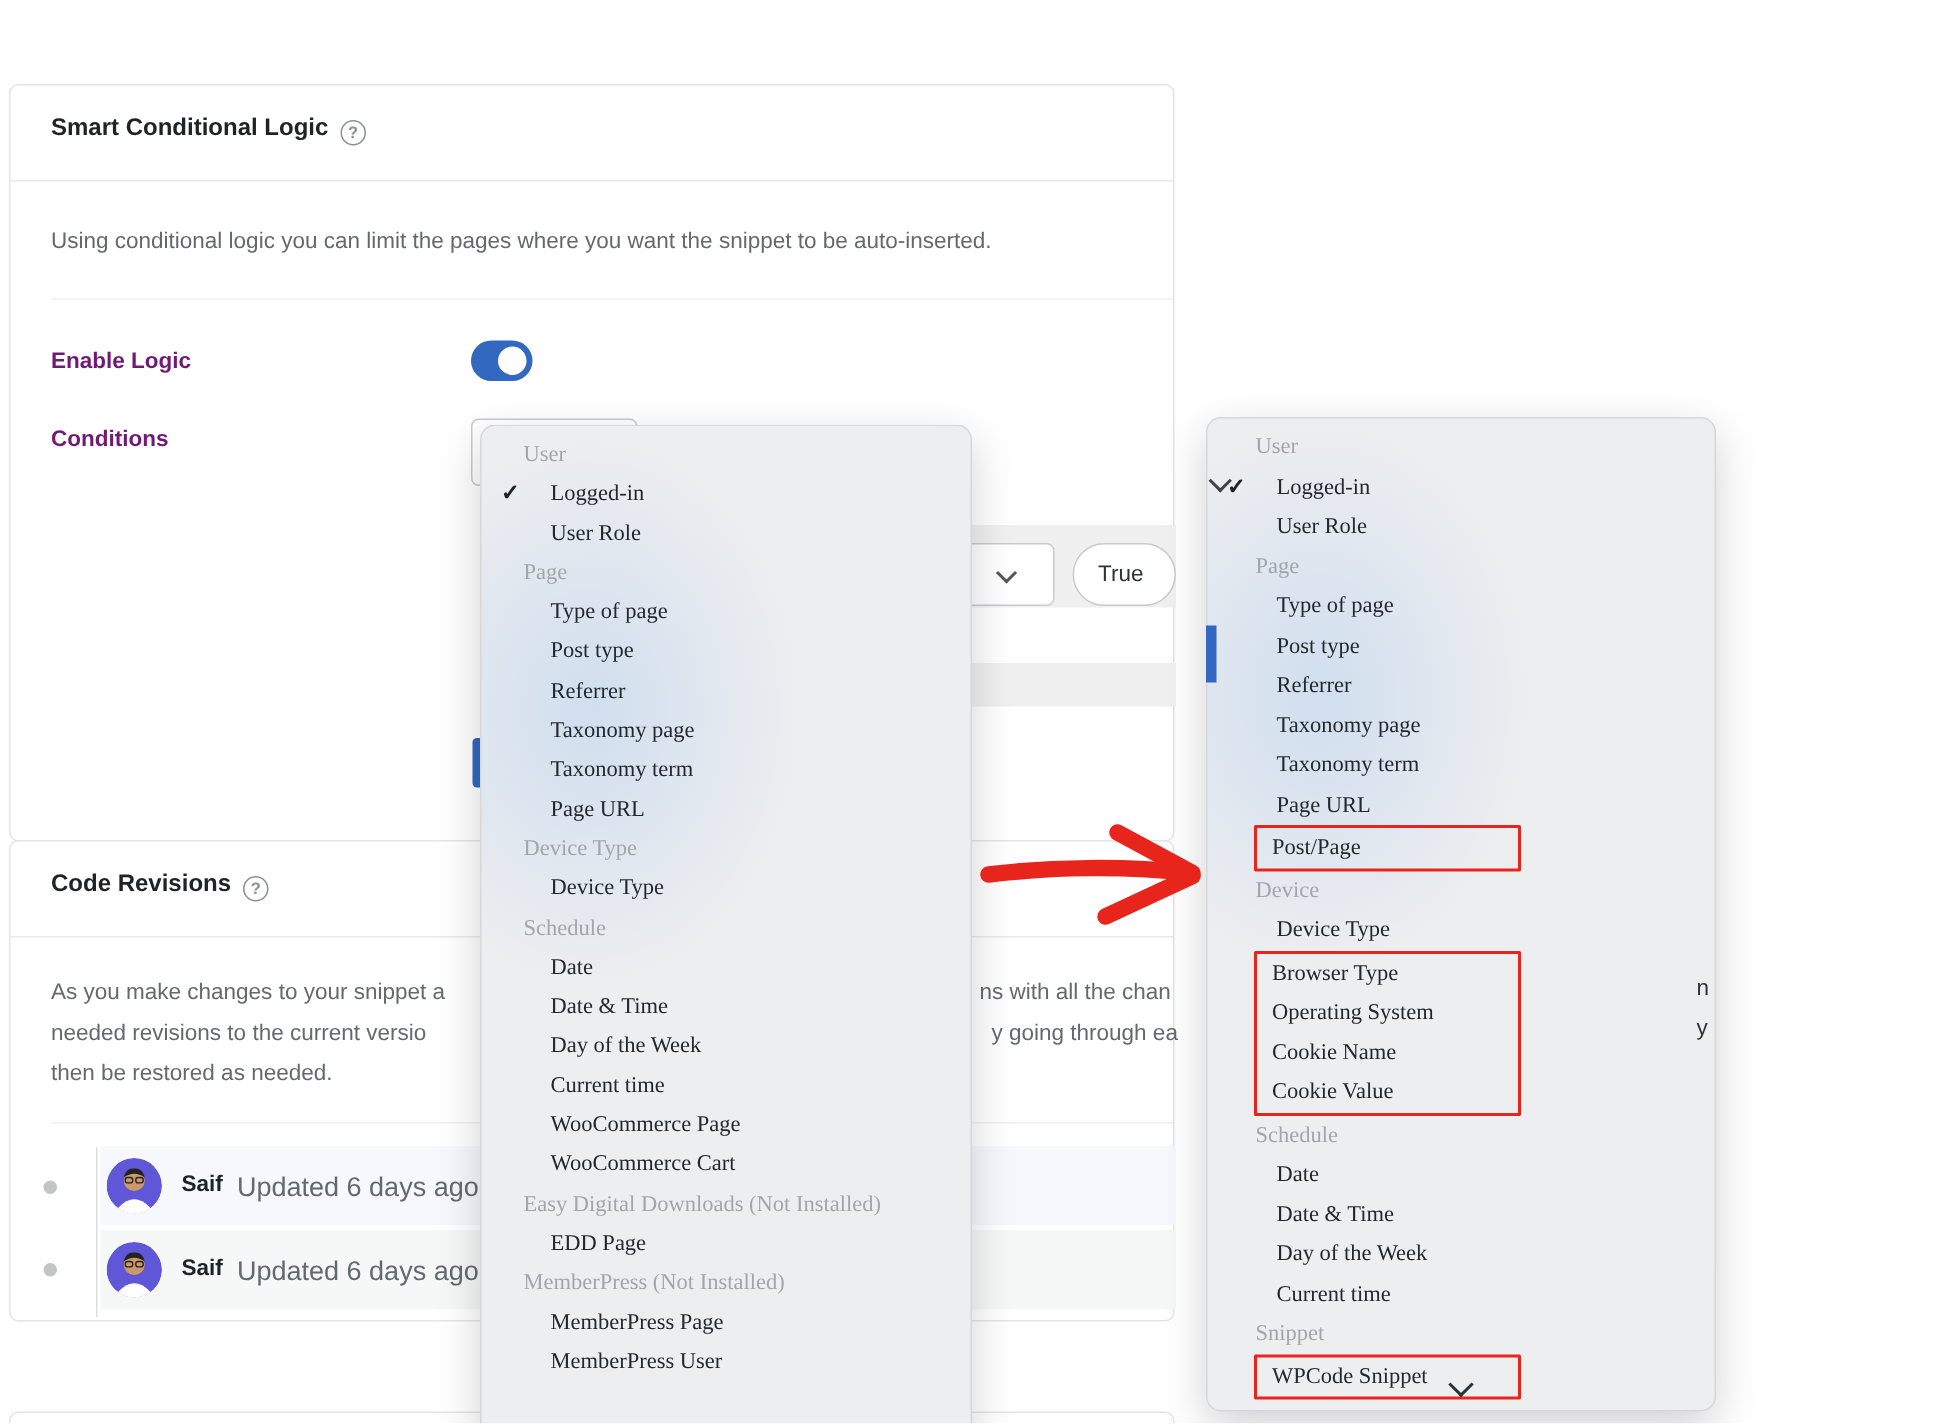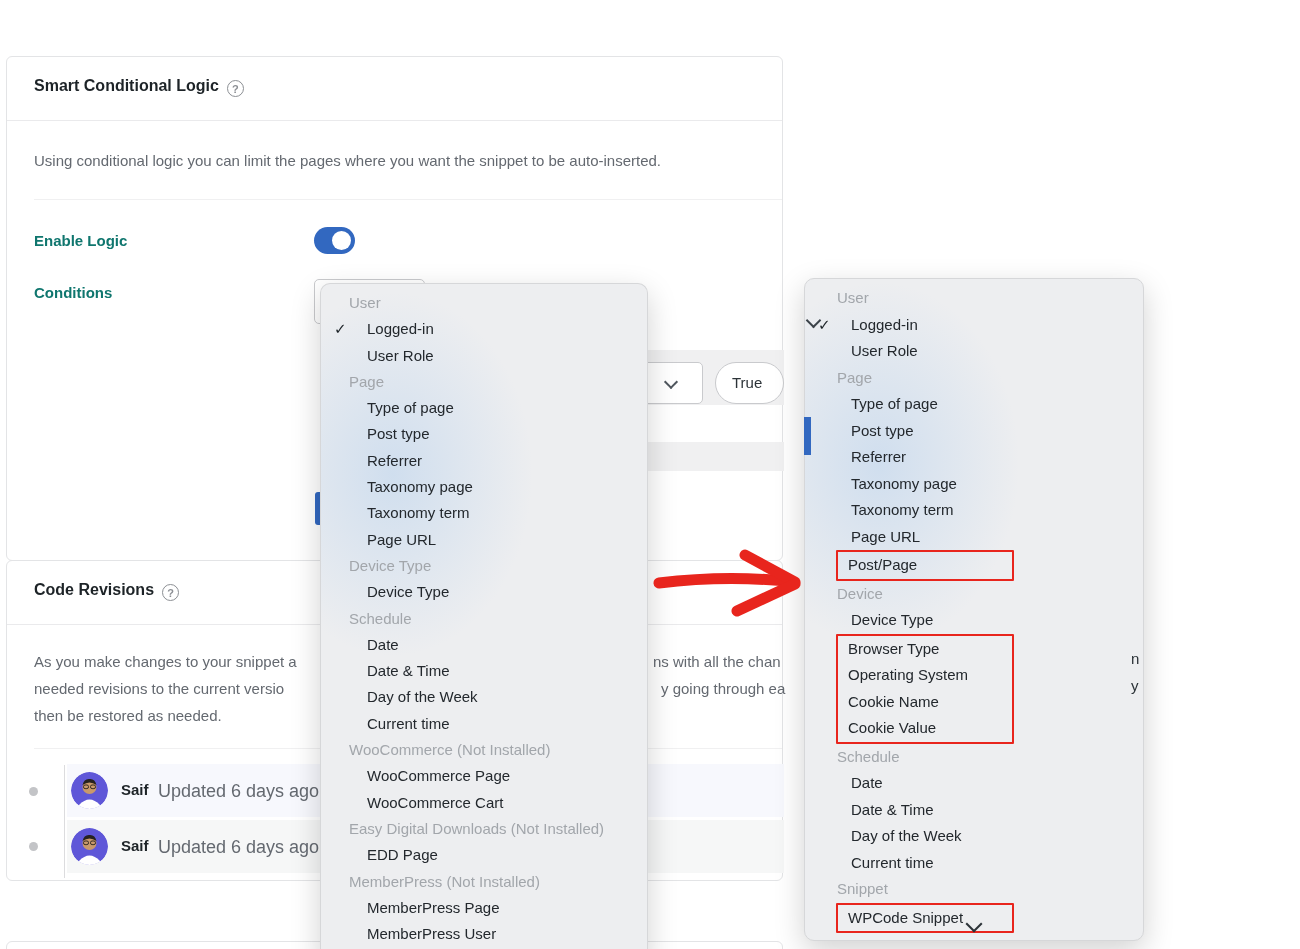--- a/index.html
+++ b/index.html
@@ -11,21 +11,21 @@
   #card-revisions{left:6px;top:560px;width:777px;height:321px;}
   #card-next{left:6px;top:941px;width:777px;height:30px;border-radius:6px 6px 0 0;}
   .card-header{position:absolute;left:0;top:0;right:0;height:63px;border-bottom:1px solid #eaeaec;}
   .card-title{position:absolute;left:27px;top:20px;font-size:16px;font-weight:700;color:#1d2327;}
   .help{display:inline-block;width:17px;height:17px;border:1.5px solid #8c8f94;border-radius:50%;
         color:#8c8f94;font-size:11px;font-weight:700;text-align:center;line-height:17px;
         vertical-align:-2px;margin-left:8px;box-sizing:border-box;}
   .body-text{font-size:15px;color:#646970;}
   .divider{position:absolute;height:1px;background:#f0f0f1;}
   
-  .field-label{position:absolute;left:27px;font-size:15px;font-weight:700;color:#0f766e;}
+  .field-label{position:absolute;left:27px;font-size:15px;font-weight:700;color:#701a75;}
   .toggle{position:absolute;left:307px;top:170px;width:41px;height:27px;border-radius:14px;
           background:var(--blue);cursor:pointer;}
   .toggle .knob{position:absolute;right:4px;top:4px;width:19px;height:19px;border-radius:50%;background:#fff;}
   .select-box{position:absolute;background:#fff;border:1px solid #c9cacd;border-radius:5px;box-sizing:border-box;
               font-size:15px;color:#2c3338;}
   .chev{display:inline-block;width:8px;height:8px;border-right:2px solid #50575e;border-bottom:2px solid #50575e;
         transform:rotate(45deg);}
   
   .grey-band{position:absolute;background:#f0f0f1;}
   
@@ -35,21 +35,21 @@
   .rev-time{position:absolute;left:91px;top:17px;font-size:18px;color:#646970;}
   .timeline{position:absolute;left:64px;top:765px;width:1px;height:113px;background:#dcdcde;}
   .tdot{position:absolute;left:29px;width:9px;height:9px;border-radius:50%;background:#c3c4c7;}
   
   .menu{position:absolute;background:#edeef0;border:1px solid #d6d7d9;box-sizing:border-box;
         box-shadow:0 10px 30px rgba(0,0,0,.18);font-size:15px;}
   .menu::before{content:"";position:absolute;inset:0;pointer-events:none;border-radius:inherit;
         background:radial-gradient(200px 260px at 22% 28%,rgba(148,190,235,.33),transparent 70%);}
   #left-menu{left:320px;top:283px;width:328px;height:680px;border-radius:10px 10px 0 0;border-bottom:none;}
   #right-menu{left:804px;top:278px;width:340px;height:663px;border-radius:10px;}
-  .mlist{position:relative;padding-top:6px;}
+  .mlist{position:relative;padding-top:6px;font-family:Liberation Serif, serif;}
   .mrow{position:relative;height:26.3px;line-height:26.3px;white-space:nowrap;}
   #right-menu .mrow{height:26.5px;line-height:26.5px;}
   .mrow.header{padding-left:28px;color:#a2a6ab;cursor:default;}
   #right-menu .mrow.header{padding-left:32px;}
   .mrow.item{padding-left:46px;color:#23282d;cursor:pointer;}
   .mrow .check{position:absolute;left:13px;top:0;color:#1d2327;font-weight:600;}
   .red-box{border:2px solid var(--red);width:178px;margin-left:31px;box-sizing:border-box;border-radius:1px;}
   .red-box .mrow.item{padding-left:10px;}
   .more-chev{position:absolute;left:50%;bottom:7px;transform:translateX(-50%);}
   .more-chev .chev{width:10px;height:10px;border-width:2.5px;border-color:#2c3338;transform:rotate(45deg);}
@@ -152,21 +152,20 @@
         <div class="mrow item"><span>Taxonomy page</span></div>
         <div class="mrow item"><span>Taxonomy term</span></div>
         <div class="mrow item"><span>Page URL</span></div>
         <div class="mrow header"><span>Device Type</span></div>
         <div class="mrow item"><span>Device Type</span></div>
         <div class="mrow header"><span>Schedule</span></div>
         <div class="mrow item"><span>Date</span></div>
         <div class="mrow item"><span>Date &amp; Time</span></div>
         <div class="mrow item"><span>Day of the Week</span></div>
         <div class="mrow item"><span>Current time</span></div>
-        <div class="mrow header"><span>WooCommerce (Not Installed)</span></div>
         <div class="mrow item"><span>WooCommerce Page</span></div>
         <div class="mrow item"><span>WooCommerce Cart</span></div>
         <div class="mrow header"><span>Easy Digital Downloads (Not Installed)</span></div>
         <div class="mrow item"><span>EDD Page</span></div>
         <div class="mrow header"><span>MemberPress (Not Installed)</span></div>
         <div class="mrow item"><span>MemberPress Page</span></div>
         <div class="mrow item"><span>MemberPress User</span></div>
       </div>
   </div>
 

